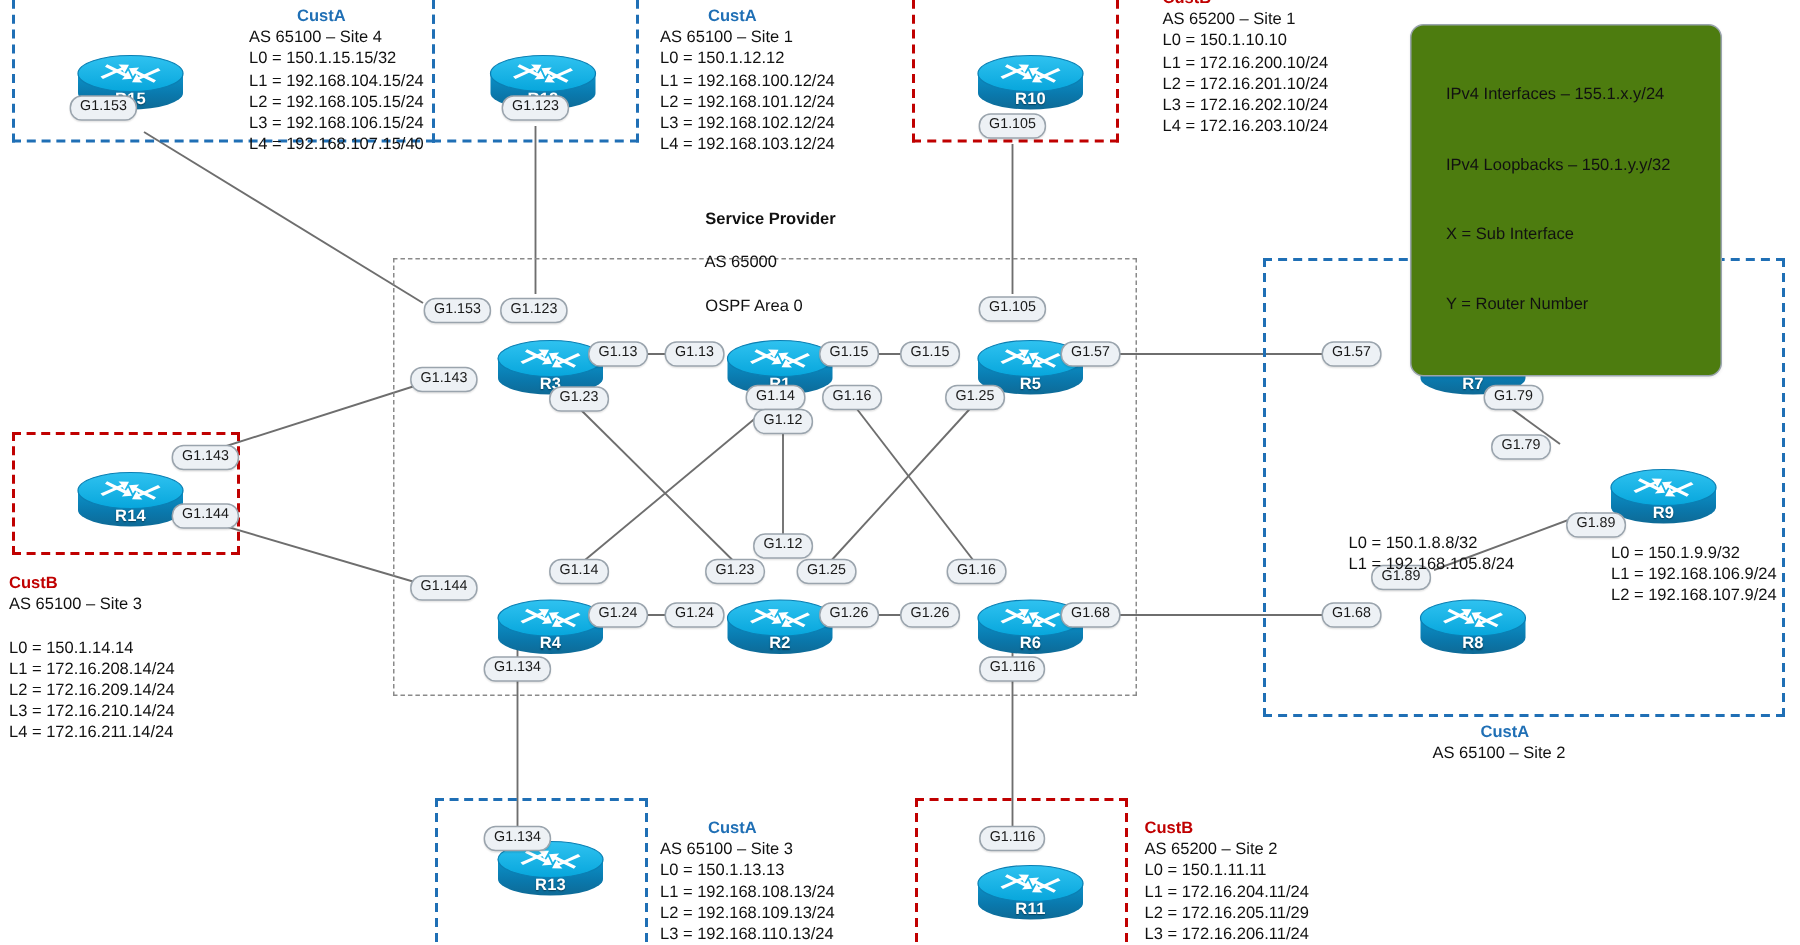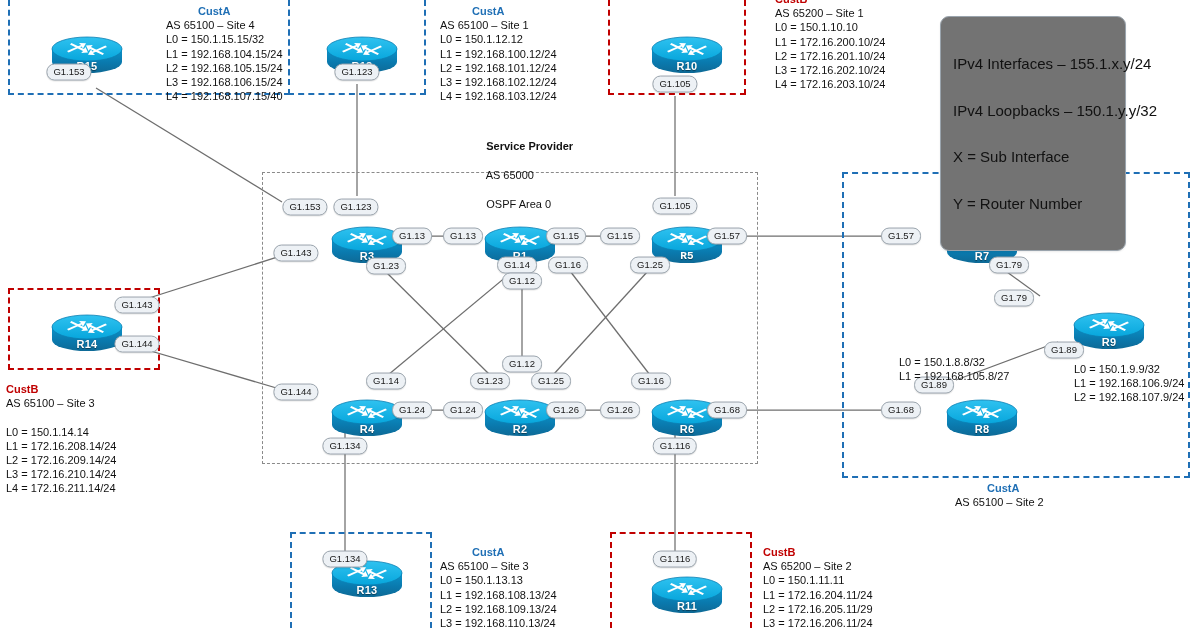--- a/index.html
+++ b/index.html
@@ -29,22 +29,22 @@
 
   
   .tblock{position:absolute;font-size:11px;color:#111;line-height:14.2px;white-space:pre;}
   .tblock .hdr{font-weight:bold;font-size:11px;}
   .hdr.blue{color:#1F6FB5;margin-left:32px;}
   .hdr.red{color:#C00000;}
   .sp-title{position:absolute;font-size:11px;line-height:14.5px;color:#111;white-space:pre;}
   .sp-title b{font-weight:bold;}
 
   
-  .legend{position:absolute;border:1px solid #9aa4ad;border-radius:9px;background:#737373;
-          font-size:15px;line-height:15.5px;color:#111;padding:8px 12px;white-space:pre;
+  .legend{position:absolute;border:1px solid #9aa4ad;border-radius:9px;background:#4d7c0f;
+          font-size:11px;line-height:15.5px;color:#111;padding:8px 23px;white-space:pre;
           box-shadow:0 1px 2px rgba(0,0,0,.08);}
 </style>
 </head>
 <body>
 
 <div id="stage">
 
   <svg class="layer">
     <g id="links-group" stroke="#6e6e6e" stroke-width="1.25" fill="none">
         <path d="M 96,88 L 282,202"></path>
@@ -205,21 +205,21 @@
     <ellipse cx="37" cy="17" rx="35" ry="12" fill="none" stroke="#0B7FB3" stroke-width="0.8"></ellipse>
     <g fill="#ffffff">
       <path d="M17,19 L31,13 L29,11 L36,11.2 L33,16.6 L31.6,14.6 L18.6,20.6 Z"></path>
       <path d="M57,15 L43,21 L45,23 L38,22.8 L41,17.4 L42.4,19.4 L55.4,13.4 Z"></path>
       <path d="M20,12.5 L33,19 L31.2,21 L38,20.5 L35.4,15 L34,17 L21.4,10.9 Z"></path>
       <path d="M54,21.5 L41,15 L42.8,13 L36,13.5 L38.6,19 L40,17 L52.6,23.1 Z"></path>
     </g>
   </svg></div>
         <div class="name">R1</div>
       </div>
-      <div class="router" style="left: 650px; top: 222px; font-family: Liberation Mono, monospace;">
+      <div class="router" style="left: 650px; top: 222px;">
         <div class="body">
   <svg viewBox="0 0 74 44" width="74" height="44">
     <defs>
       <linearGradient id="rtop" x1="0" y1="0" x2="0" y2="1">
         <stop offset="0%" stop-color="#2FC2F0"></stop>
         <stop offset="100%" stop-color="#07A6DC"></stop>
       </linearGradient>
       <linearGradient id="rside" x1="0" y1="0" x2="0" y2="1">
         <stop offset="0%" stop-color="#0B92C9"></stop>
         <stop offset="60%" stop-color="#0A78AC"></stop>
@@ -515,29 +515,29 @@
       <div class="pill" style="left: 675px; top: 446px;">G1.116</div>
       <div class="pill" style="left: 345px; top: 559px;">G1.134</div>
       <div class="pill" style="left: 675px; top: 559px;">G1.116</div>
     </div>
 
   <div id="annots-host">
       <div class="tblock" style="left: 166px; top: 4px;"><div class="hdr blue">CustA</div><div>AS 65100 – Site 4</div><div>L0 = 150.1.15.15/32</div><div>L1 = 192.168.104.15/24</div><div>L2 = 192.168.105.15/24</div><div>L3 = 192.168.106.15/24</div><div>L4 = 192.168.107.15/40</div></div>
       <div class="tblock" style="left: 440px; top: 4px;"><div class="hdr blue">CustA</div><div>AS 65100 – Site 1</div><div>L0 = 150.1.12.12</div><div>L1 = 192.168.100.12/24</div><div>L2 = 192.168.101.12/24</div><div>L3 = 192.168.102.12/24</div><div>L4 = 192.168.103.12/24</div></div>
       <div class="tblock" style="left: 775px; top: -8px;"><div class="hdr red">CustB</div><div>AS 65200 – Site 1</div><div>L0 = 150.1.10.10</div><div>L1 = 172.16.200.10/24</div><div>L2 = 172.16.201.10/24</div><div>L3 = 172.16.202.10/24</div><div>L4 = 172.16.203.10/24</div></div>
       <div class="tblock" style="left: 1005px; top: 198px;"><div>L0 = 150.1.7.7/32</div><div>L1 = 192.168.104.7/24</div></div>
-      <div class="tblock" style="left: 888px; top: 355px; margin-left: 11px;"><div>L0 = 150.1.8.8/32</div><div>L1 = 192.168.105.8/27</div></div>
+      <div class="tblock" style="left: 888px; top: 355px; margin-left: 11px;"><div>L0 = 150.1.8.8/32</div><div>L1 = 192.168.105.8/24</div></div>
       <div class="tblock" style="left: 1074px; top: 362px;"><div>L0 = 150.1.9.9/32</div><div>L1 = 192.168.106.9/24</div><div>L2 = 192.168.107.9/24</div></div>
       <div class="tblock" style="left: 6px; top: 382px;"><div class="hdr red">CustB</div><div>AS 65100 – Site 3</div><div>&nbsp;</div><div>L0 = 150.1.14.14</div><div>L1 = 172.16.208.14/24</div><div>L2 = 172.16.209.14/24</div><div>L3 = 172.16.210.14/24</div><div>L4 = 172.16.211.14/24</div></div>
       <div class="tblock" style="left: 955px; top: 481px;"><div class="hdr blue">CustA</div><div>AS 65100 – Site 2</div></div>
       <div class="tblock" style="left: 440px; top: 545px;"><div class="hdr blue">CustA</div><div>AS 65100 – Site 3</div><div>L0 = 150.1.13.13</div><div>L1 = 192.168.108.13/24</div><div>L2 = 192.168.109.13/24</div><div>L3 = 192.168.110.13/24</div></div>
       <div class="tblock" style="left: 763px; top: 545px;"><div class="hdr red">CustB</div><div>AS 65200 – Site 2</div><div>L0 = 150.1.11.11</div><div>L1 = 172.16.204.11/24</div><div>L2 = 172.16.205.11/29</div><div>L3 = 172.16.206.11/24</div></div>
     </div>
 
-  <div class="sp-title" style="left:474px;top:124px;">
+  <div class="sp-title" style="left:458px;top:124px;">
     <b>Service Provider</b><br>
     <span>AS 65000</span><br>
     <span>OSPF Area 0</span>
   </div>
 
   <div class="legend" style="left:940px;top:16px;width:160px;">
     <div>IPv4 Interfaces – 155.1.x.y/24</div>
     <div>IPv4 Loopbacks – 150.1.y.y/32</div>
     <div>X = Sub Interface</div>
     <div>Y = Router Number</div>

